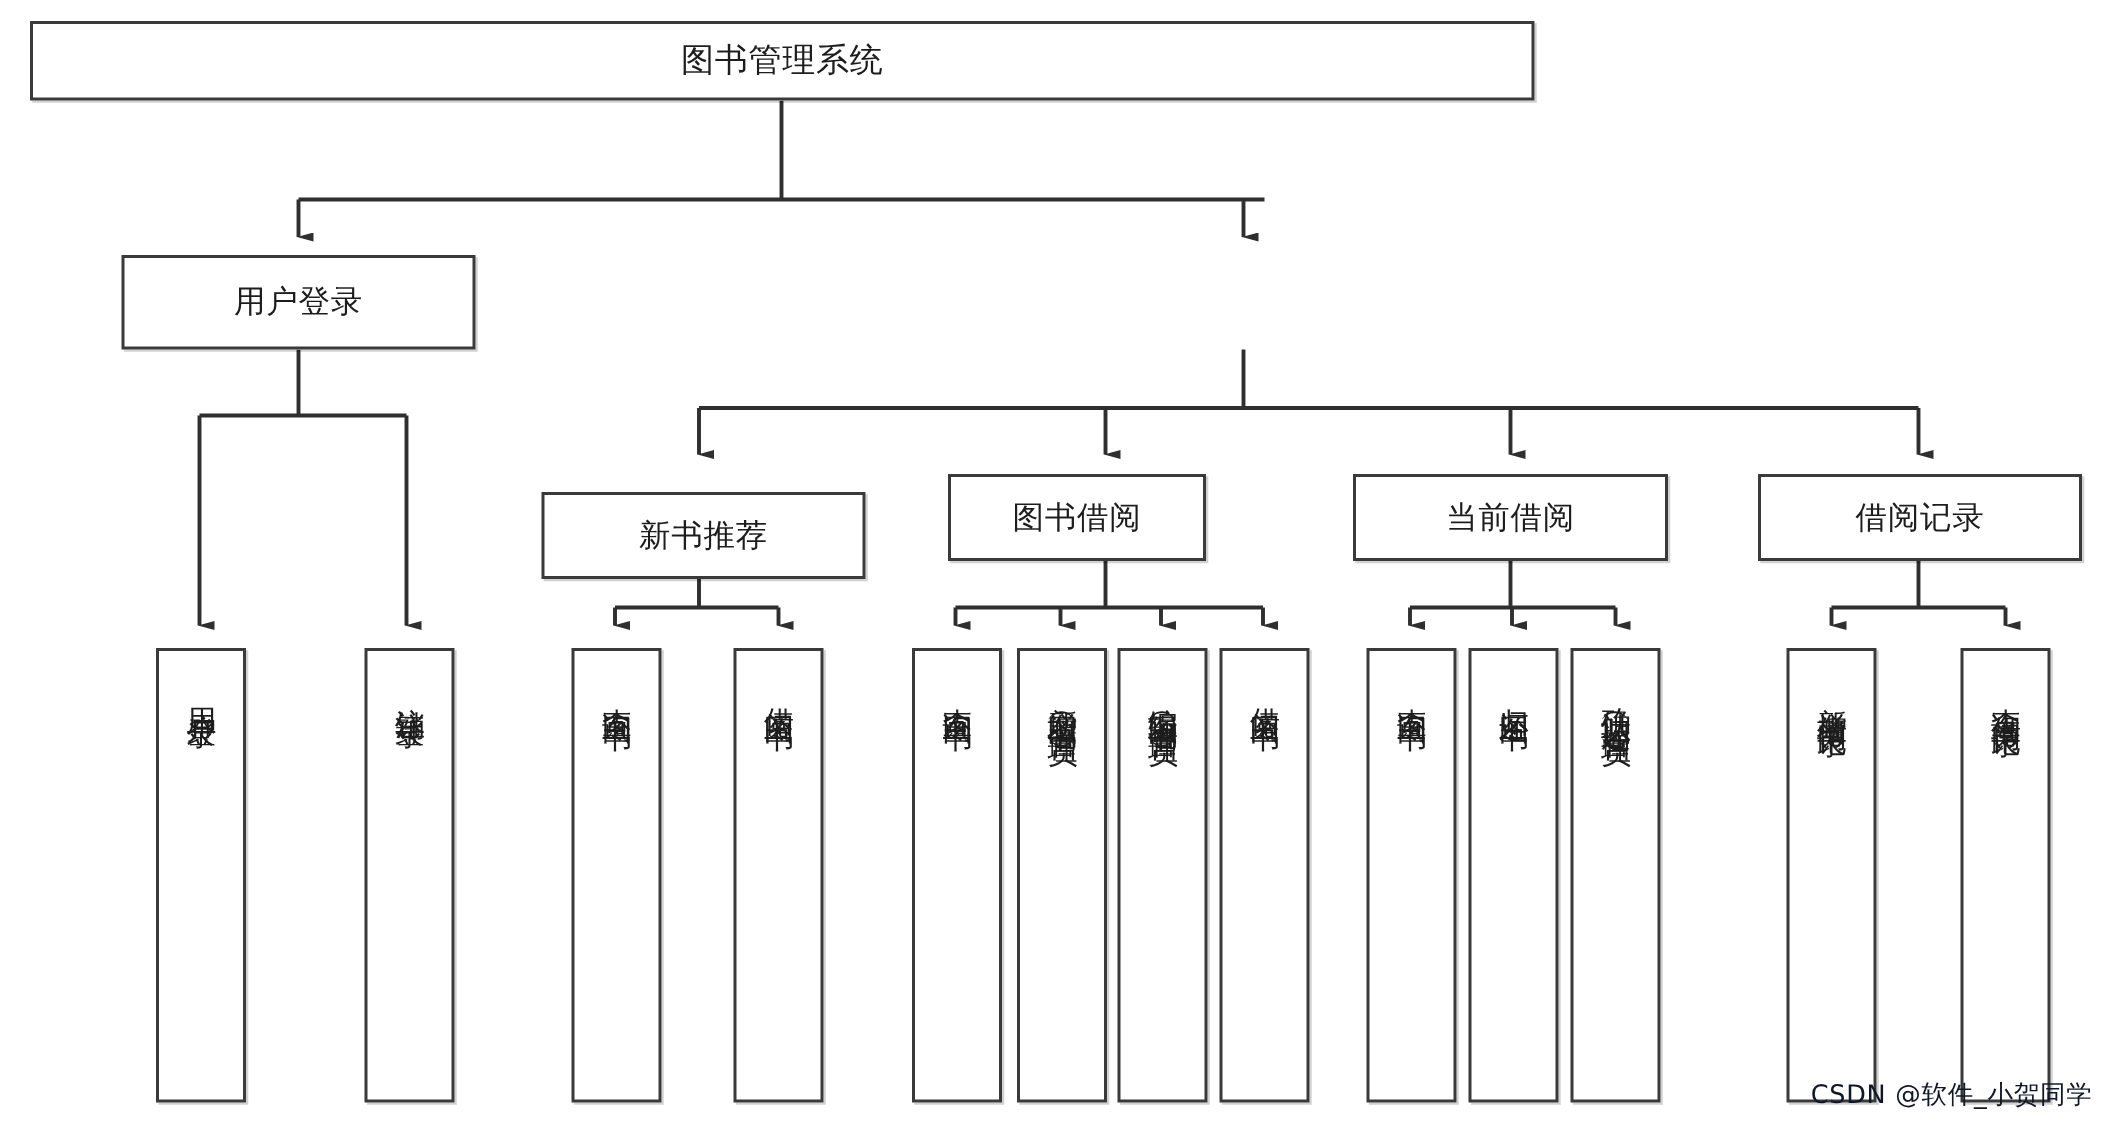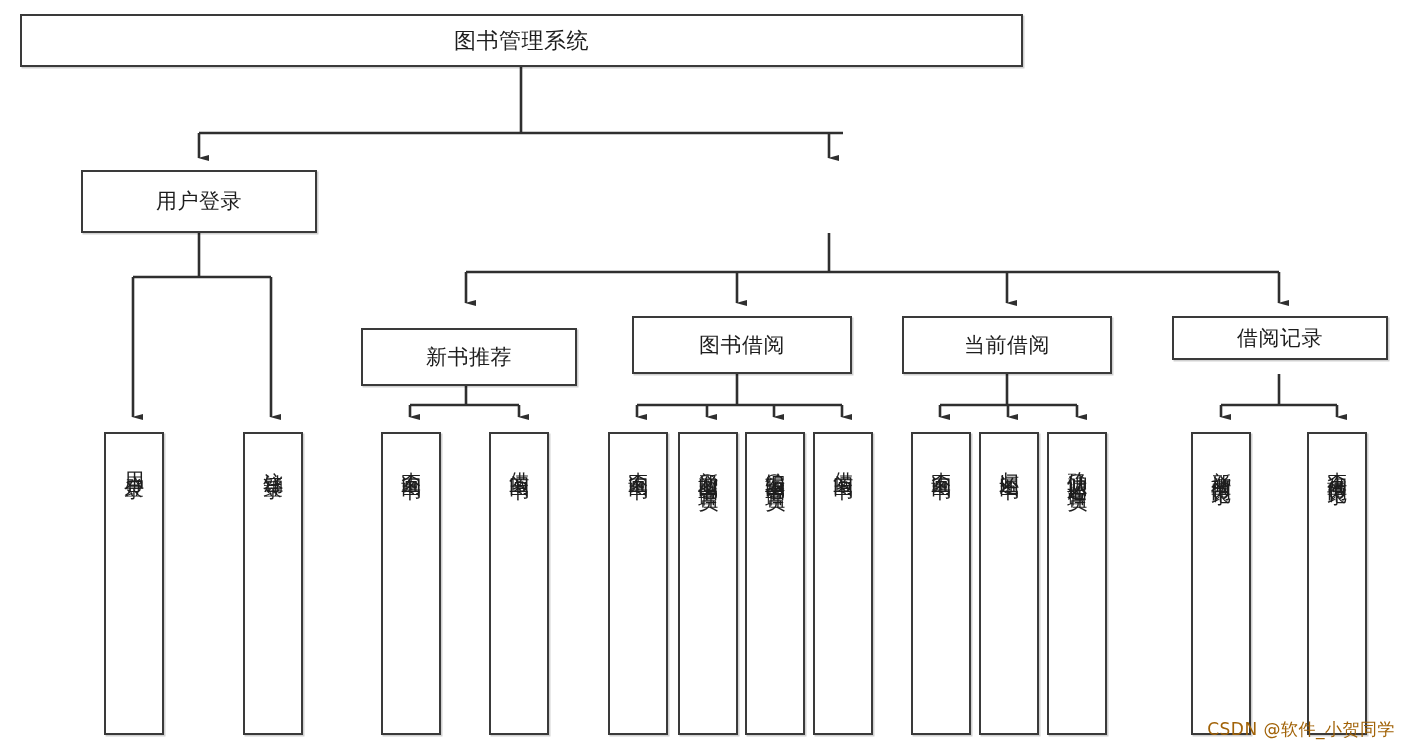--- a/index.html
+++ b/index.html
@@ -52,21 +52,21 @@
     font-size: 20px;
     letter-spacing: 3px;
     white-space: nowrap;
   }
   .node.root .label { font-size: 22px; }
   #watermark {
     position: absolute;
     right: 10px;
     bottom: 6px;
     font-size: 17px;
-    color: #a16207;
+    color: #0f172a;
     letter-spacing: 0.5px;
     white-space: nowrap;
     margin-top: 43px;
   }
 </style>
 </head>
 <body>
 
 <div id="canvas">
 
@@ -124,27 +124,27 @@
     <span class="label">图书管理系统</span>
   </div>
 
   <div class="node" style="left:81px; top:170px; width:236px; height:63px;">
     <span class="label">用户登录</span>
   </div>
 
   <div class="node" style="left:361px; top:316px; width:216px; height:58px;margin-top:12px;">
     <span class="label">新书推荐</span>
   </div>
-  <div class="node" style="left:632px; top:316px; width:220px; height:58px;">
+  <div class="node" style="left:632px; top:316px; width:172px; height:58px;">
     <span class="label">图书借阅</span>
   </div>
   <div class="node" style="left:902px; top:316px; width:210px; height:58px;">
     <span class="label">当前借阅</span>
   </div>
-  <div class="node" style="left:1172px; top:316px; width:216px; height:44px;">
+  <div class="node" style="left:1172px; top:316px; width:216px; height:58px;">
     <span class="label">借阅记录</span>
   </div>
 
   <div class="node vertical" style="left:104px; top:432px; width:60px; height:303px;">
     <span class="label">用户登录</span>
   </div>
   <div class="node vertical" style="left:243px; top:432px; width:60px; height:303px;">
     <span class="label">注销登录</span>
   </div>
 

